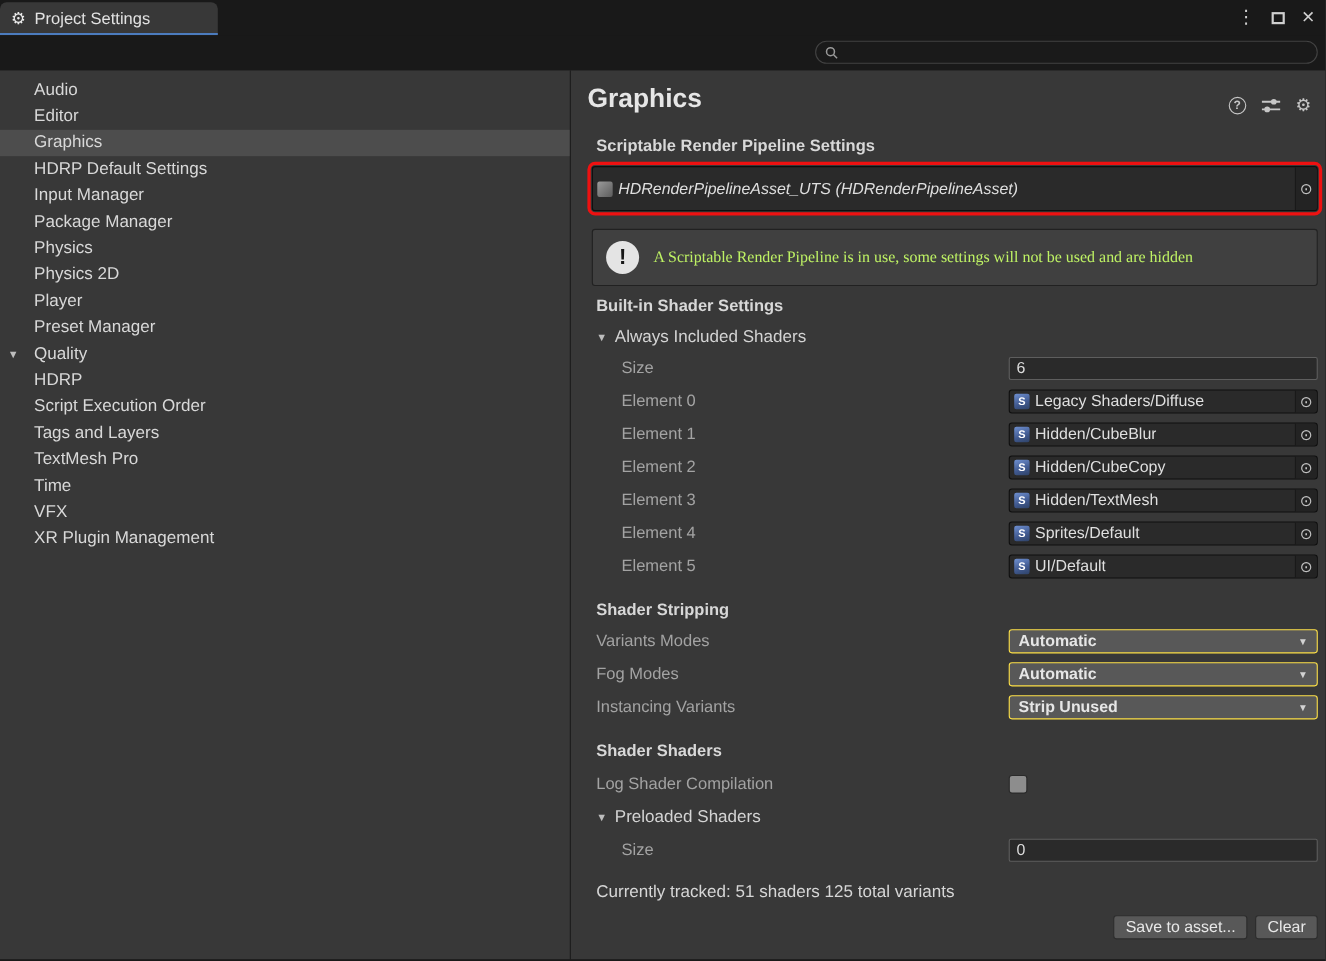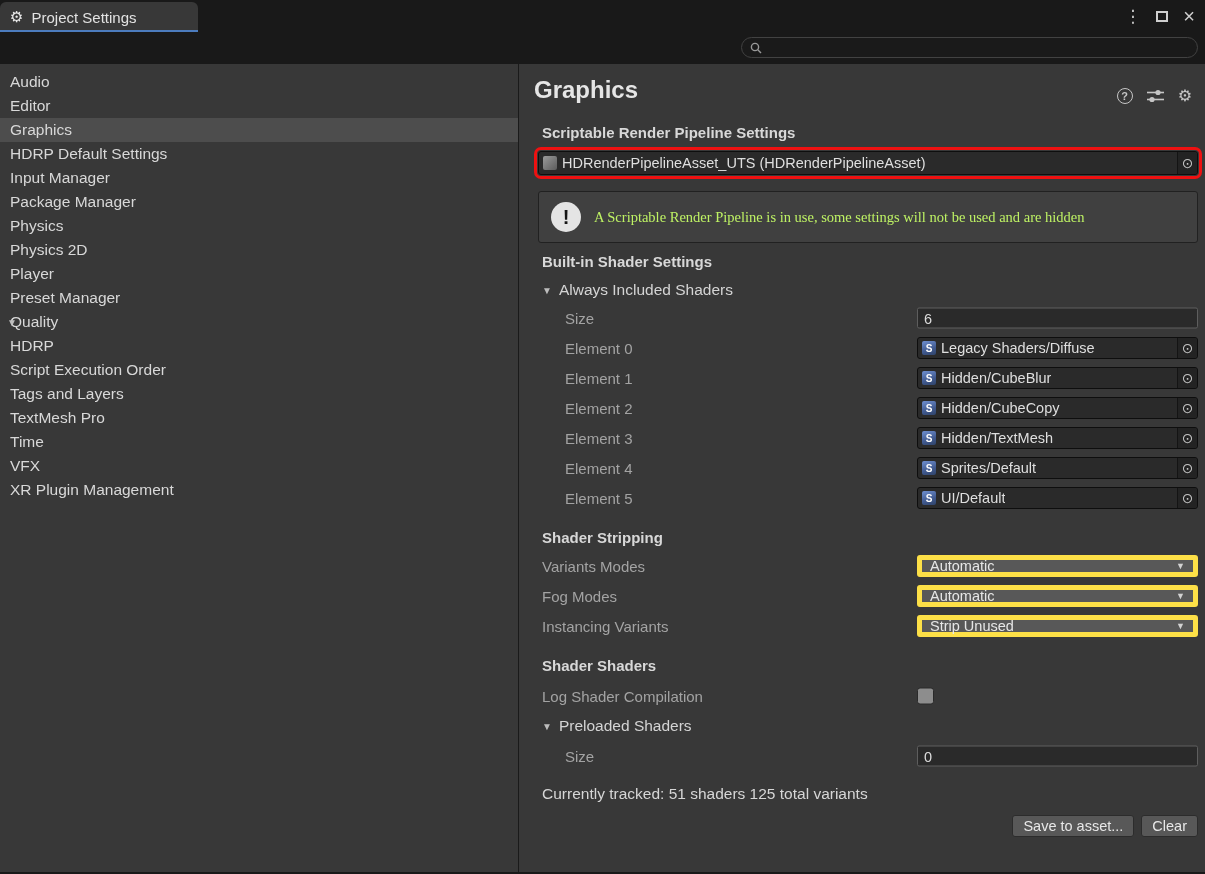--- a/index.html
+++ b/index.html
@@ -26,21 +26,21 @@
   .toolbar { position:absolute; top:32px; left:0; right:0; height:32px; background:#191919; }
   .search-box {
     position:absolute; left:741px; top:5px; width:457px; height:21px;
     background:#1A1A1A; border:1px solid #424242; border-radius:11px;
     display:flex; align-items:center; gap:5px; padding-left:8px;
   }
   .search-input { background:transparent; border:none; outline:none; color:#DDDDDD; font-size:13px; flex:1; font-family:inherit; }
   
   .content { position:absolute; top:64px; left:0; width:1205px; height:808px; display:flex; }
   .sidebar { width:519px; background:#383838; border-right:1px solid #1A1A1A; padding-top:6px; overflow:hidden; }
-  .side-item { height:24px; line-height:24px; padding-left:10px; font-size:15.5px; color:#D8D8D8; cursor:pointer; position:relative; white-space:nowrap; }
+  .side-item { height:24px; line-height:24px; padding-left:31px; font-size:15.5px; color:#D8D8D8; cursor:pointer; position:relative; white-space:nowrap; }
   .side-item.selected { background:#4D4D4D; }
   .side-item.child { }
   .side-tri { position:absolute; left:7px; top:1px; font-size:10px; color:#BEBEBE; }
   
   .panel { flex:1; background:#383838; position:relative; }
   .panel-header { position:relative; height:48px; }
   .panel-title { position:absolute; left:15px; top:12px; font-size:24px; font-weight:bold; color:#E6E6E6; }
   .panel-icons { position:absolute; right:13px; top:22px; display:flex; gap:14px; align-items:center; }
   .help-circle-icon { width:16px; height:16px; border-radius:50%; border:1.5px solid #C6C6C6; color:#C6C6C6;
     font-size:11px; font-weight:bold; display:flex; align-items:center; justify-content:center; cursor:pointer; }
@@ -51,21 +51,21 @@
   #h-builtin { margin-top:10px; }
   #h-stripping { margin-top:16px; }
   #h-loading { margin-top:16px; }
   
   .srp-wrap { margin:5px 3px 0 15px; border:3px solid #EE1111; border-radius:7px; padding:1px; }
   .obj-field {
     background:#2A2A2A; border:1px solid #0E0E0E; border-radius:3px;
     display:flex; align-items:center; gap:5px; padding-left:4px;
     color:#DFDFDF; font-size:14.5px; cursor:pointer; overflow:hidden;
   }
-  .srp-field { height:24px; }
+  .srp-field { height:41px;font-style:italic; }
   .asset-icon { width:14px; height:14px; border-radius:2px; background:linear-gradient(135deg,#9B9B9B,#5C5C5C); flex:none; }
   .obj-text { white-space:nowrap; overflow:hidden; }
   .picker-sep {
     margin-left:auto; width:20px; align-self:stretch; flex:none;
     border-left:1px solid #141414; background:#232323; border-radius:0 2px 2px 0;
     display:flex; align-items:center; justify-content:center; color:#C2C2C2; font-size:14px; cursor:pointer;
   }
   
   .help-box {
     margin:12px 7px 0 19px; background:#404040; border:1px solid #212121; border-radius:3px;
@@ -81,22 +81,22 @@
   .row { height:30px; position:relative; }
   .row-label { position:absolute; left:46px; top:50%; transform:translateY(-50%); font-size:15px; color:#a3a3a3; white-space:nowrap; }
   .row-label.l1 { left:23px; }
   .field { position:absolute; left:398px; width:281px; top:50%; transform:translateY(-50%); }
   .text-field { height:21px; background:#2A2A2A; border:1px solid #5E5E5E; border-radius:2px;
     color:#DCDCDC; font-size:14.5px; padding:0 6px; font-family:inherit; outline:none; }
   .shader-field { height:22px; }
   .s-badge { width:14px; height:14px; border-radius:2px; flex:none;
     background:linear-gradient(160deg,#6F90D1 0%,#40598F 60%,#2F4368 100%);
     color:#FFFFFF; font-size:10px; font-weight:bold; display:flex; align-items:center; justify-content:center; }
-  .dropdown { height:22px; background:#585858; border:5px solid #fde047; border-radius:3px;
-    display:flex; align-items:center; padding:0 8px; color:#E6E6E6; font-size:14.5px; cursor:pointer; }
+  .dropdown { height:22px; background:#585858; border:1px solid #fde047; border-radius:3px;
+    display:flex; align-items:center; padding:0 8px; color:#E6E6E6; font-size:14.5px; cursor:pointer;font-weight:bold; }
   .dd-arrow { margin-left:auto; font-size:9px; color:#D2D2D2; }
   .checkbox { position:absolute; left:398px; top:50%; transform:translateY(-50%);
     width:17px; height:17px; background:#8D8D8D; border:1px solid #2A2A2A; border-radius:3px; cursor:pointer; }
   .fold-row.second { margin-top:6px; }
   .rows.single { margin-top:6px; }
   .tracked { margin:14px 0 0 23px; font-size:15.5px; color:#D6D6D6; }
   .btn-row { margin-top:12px; display:flex; justify-content:flex-end; gap:7px; padding-right:7px;align-items:flex-end; }
   .btn { height:22px; background:#585858; border:1px solid #2C2C2C; border-radius:3px;
     color:#E8E8E8; font-size:14.5px; padding:0 10px; font-family:inherit; cursor:pointer; }
 </style>

